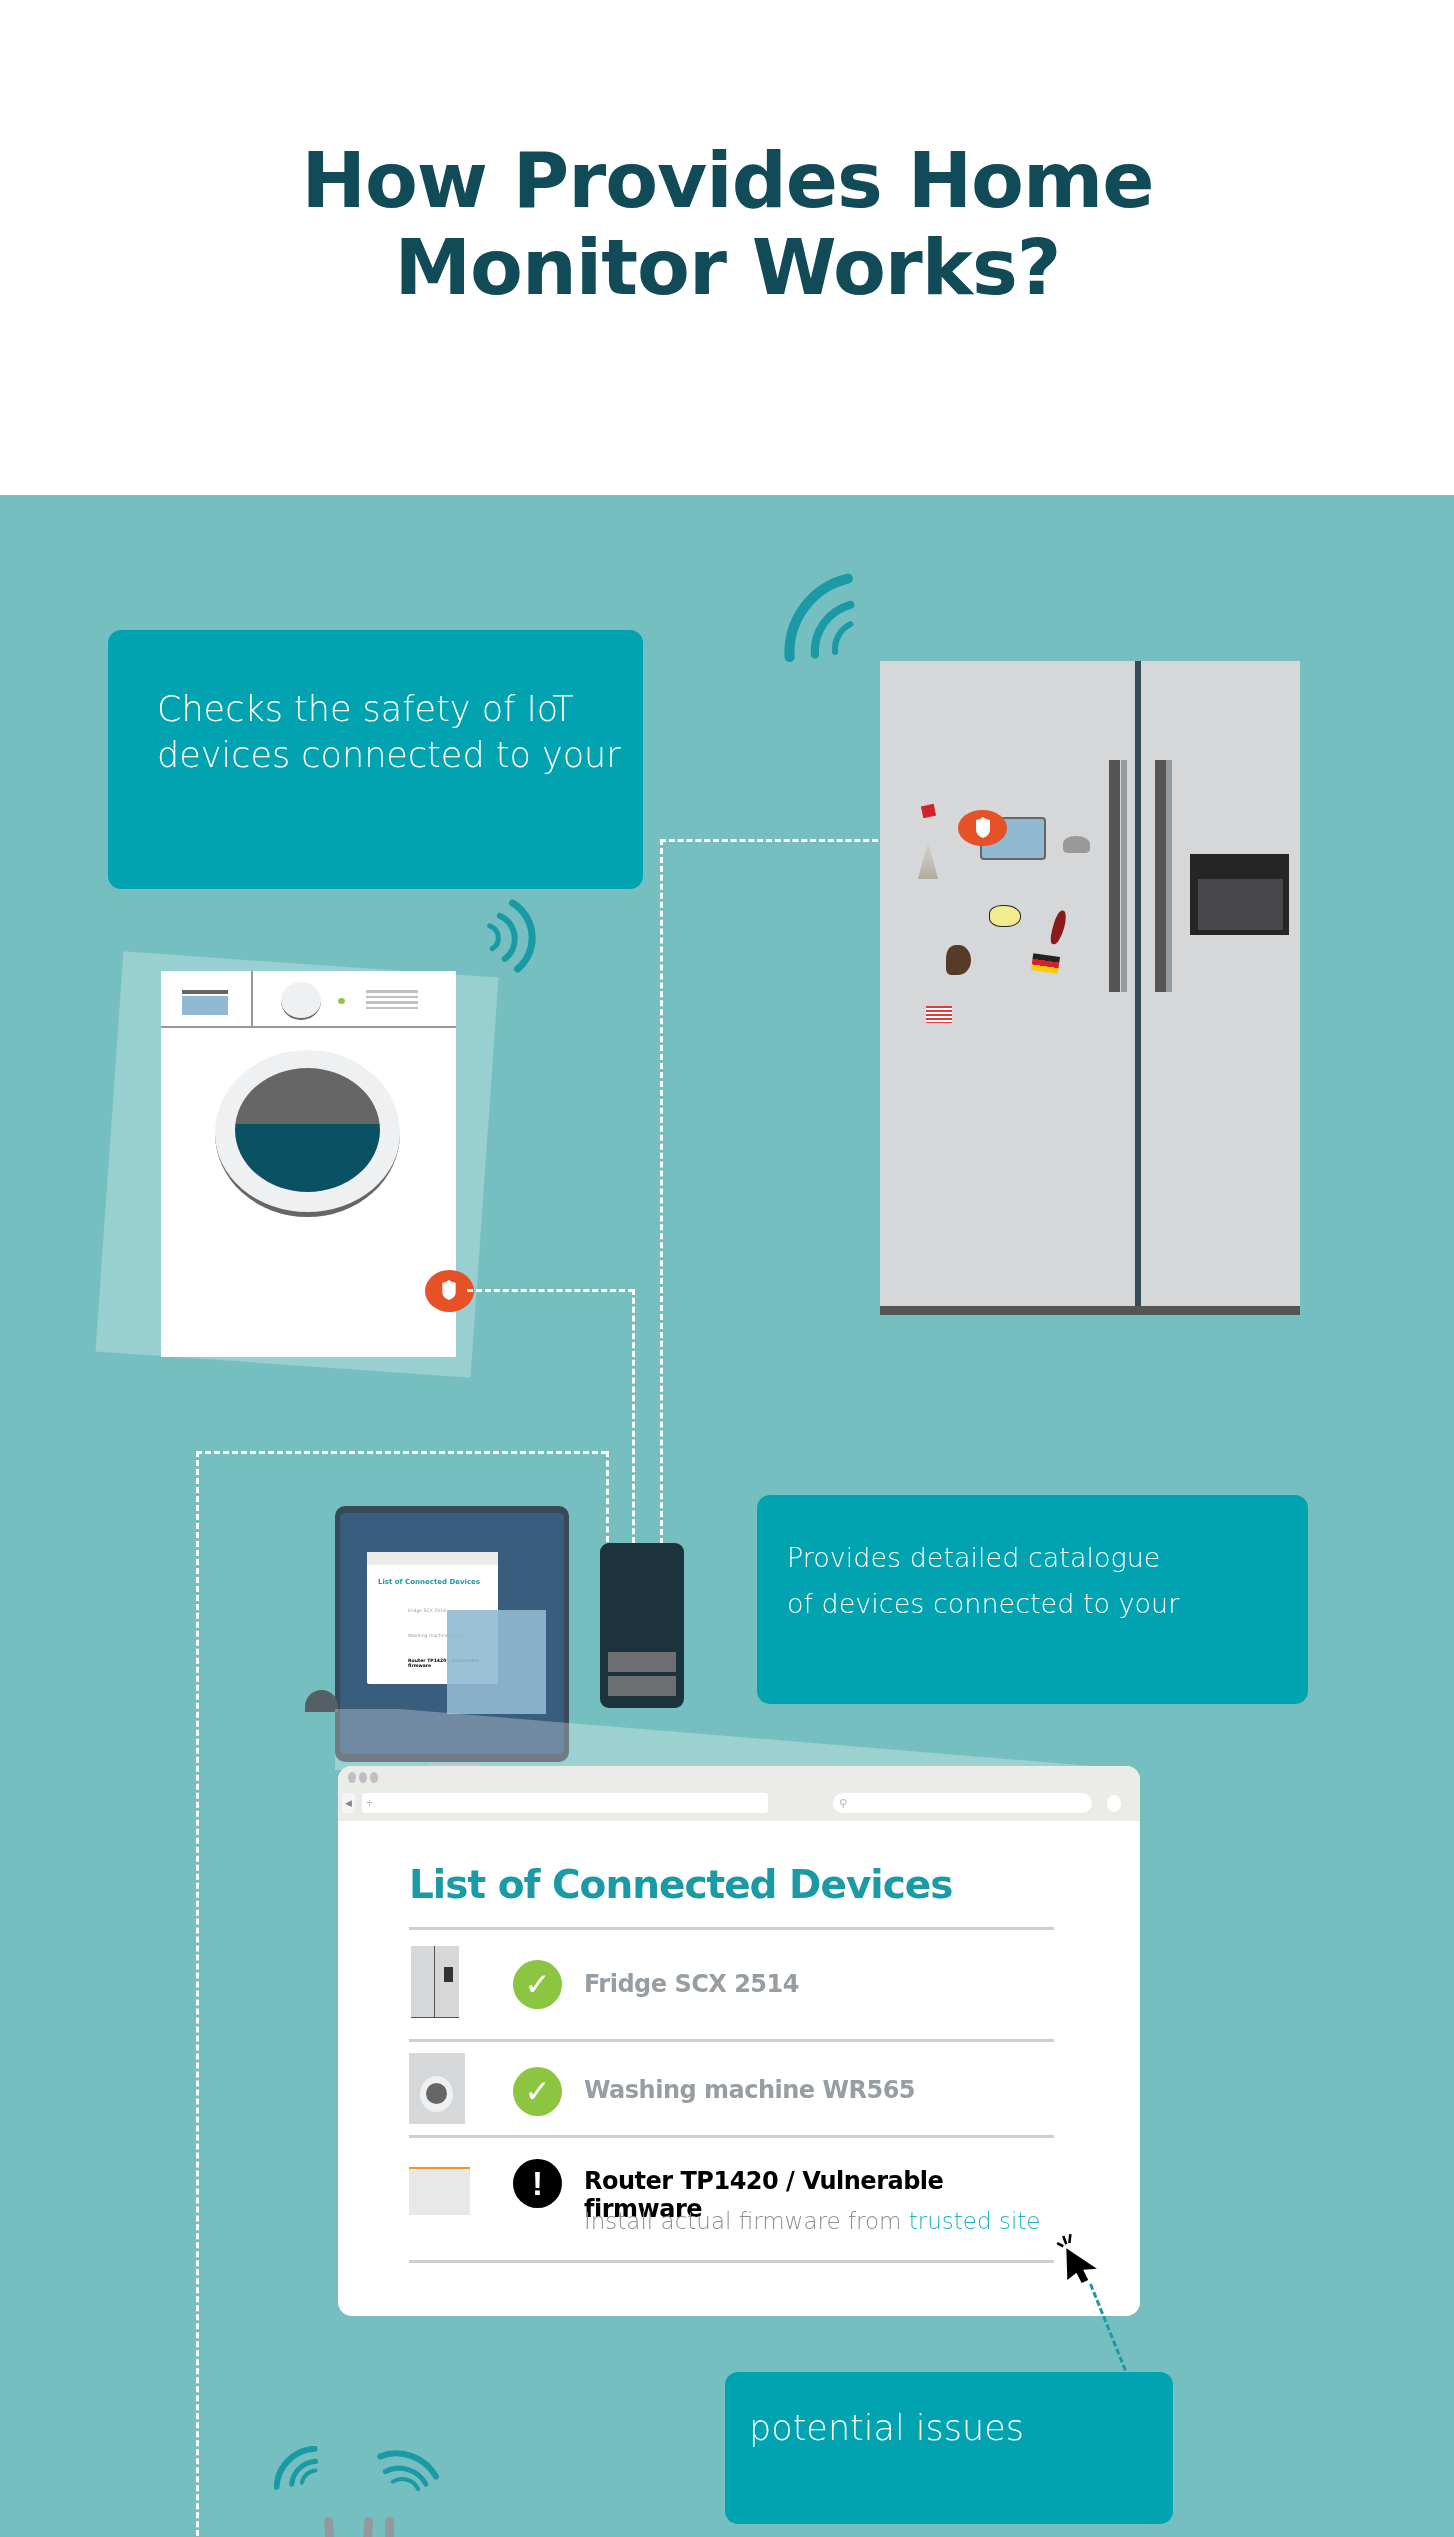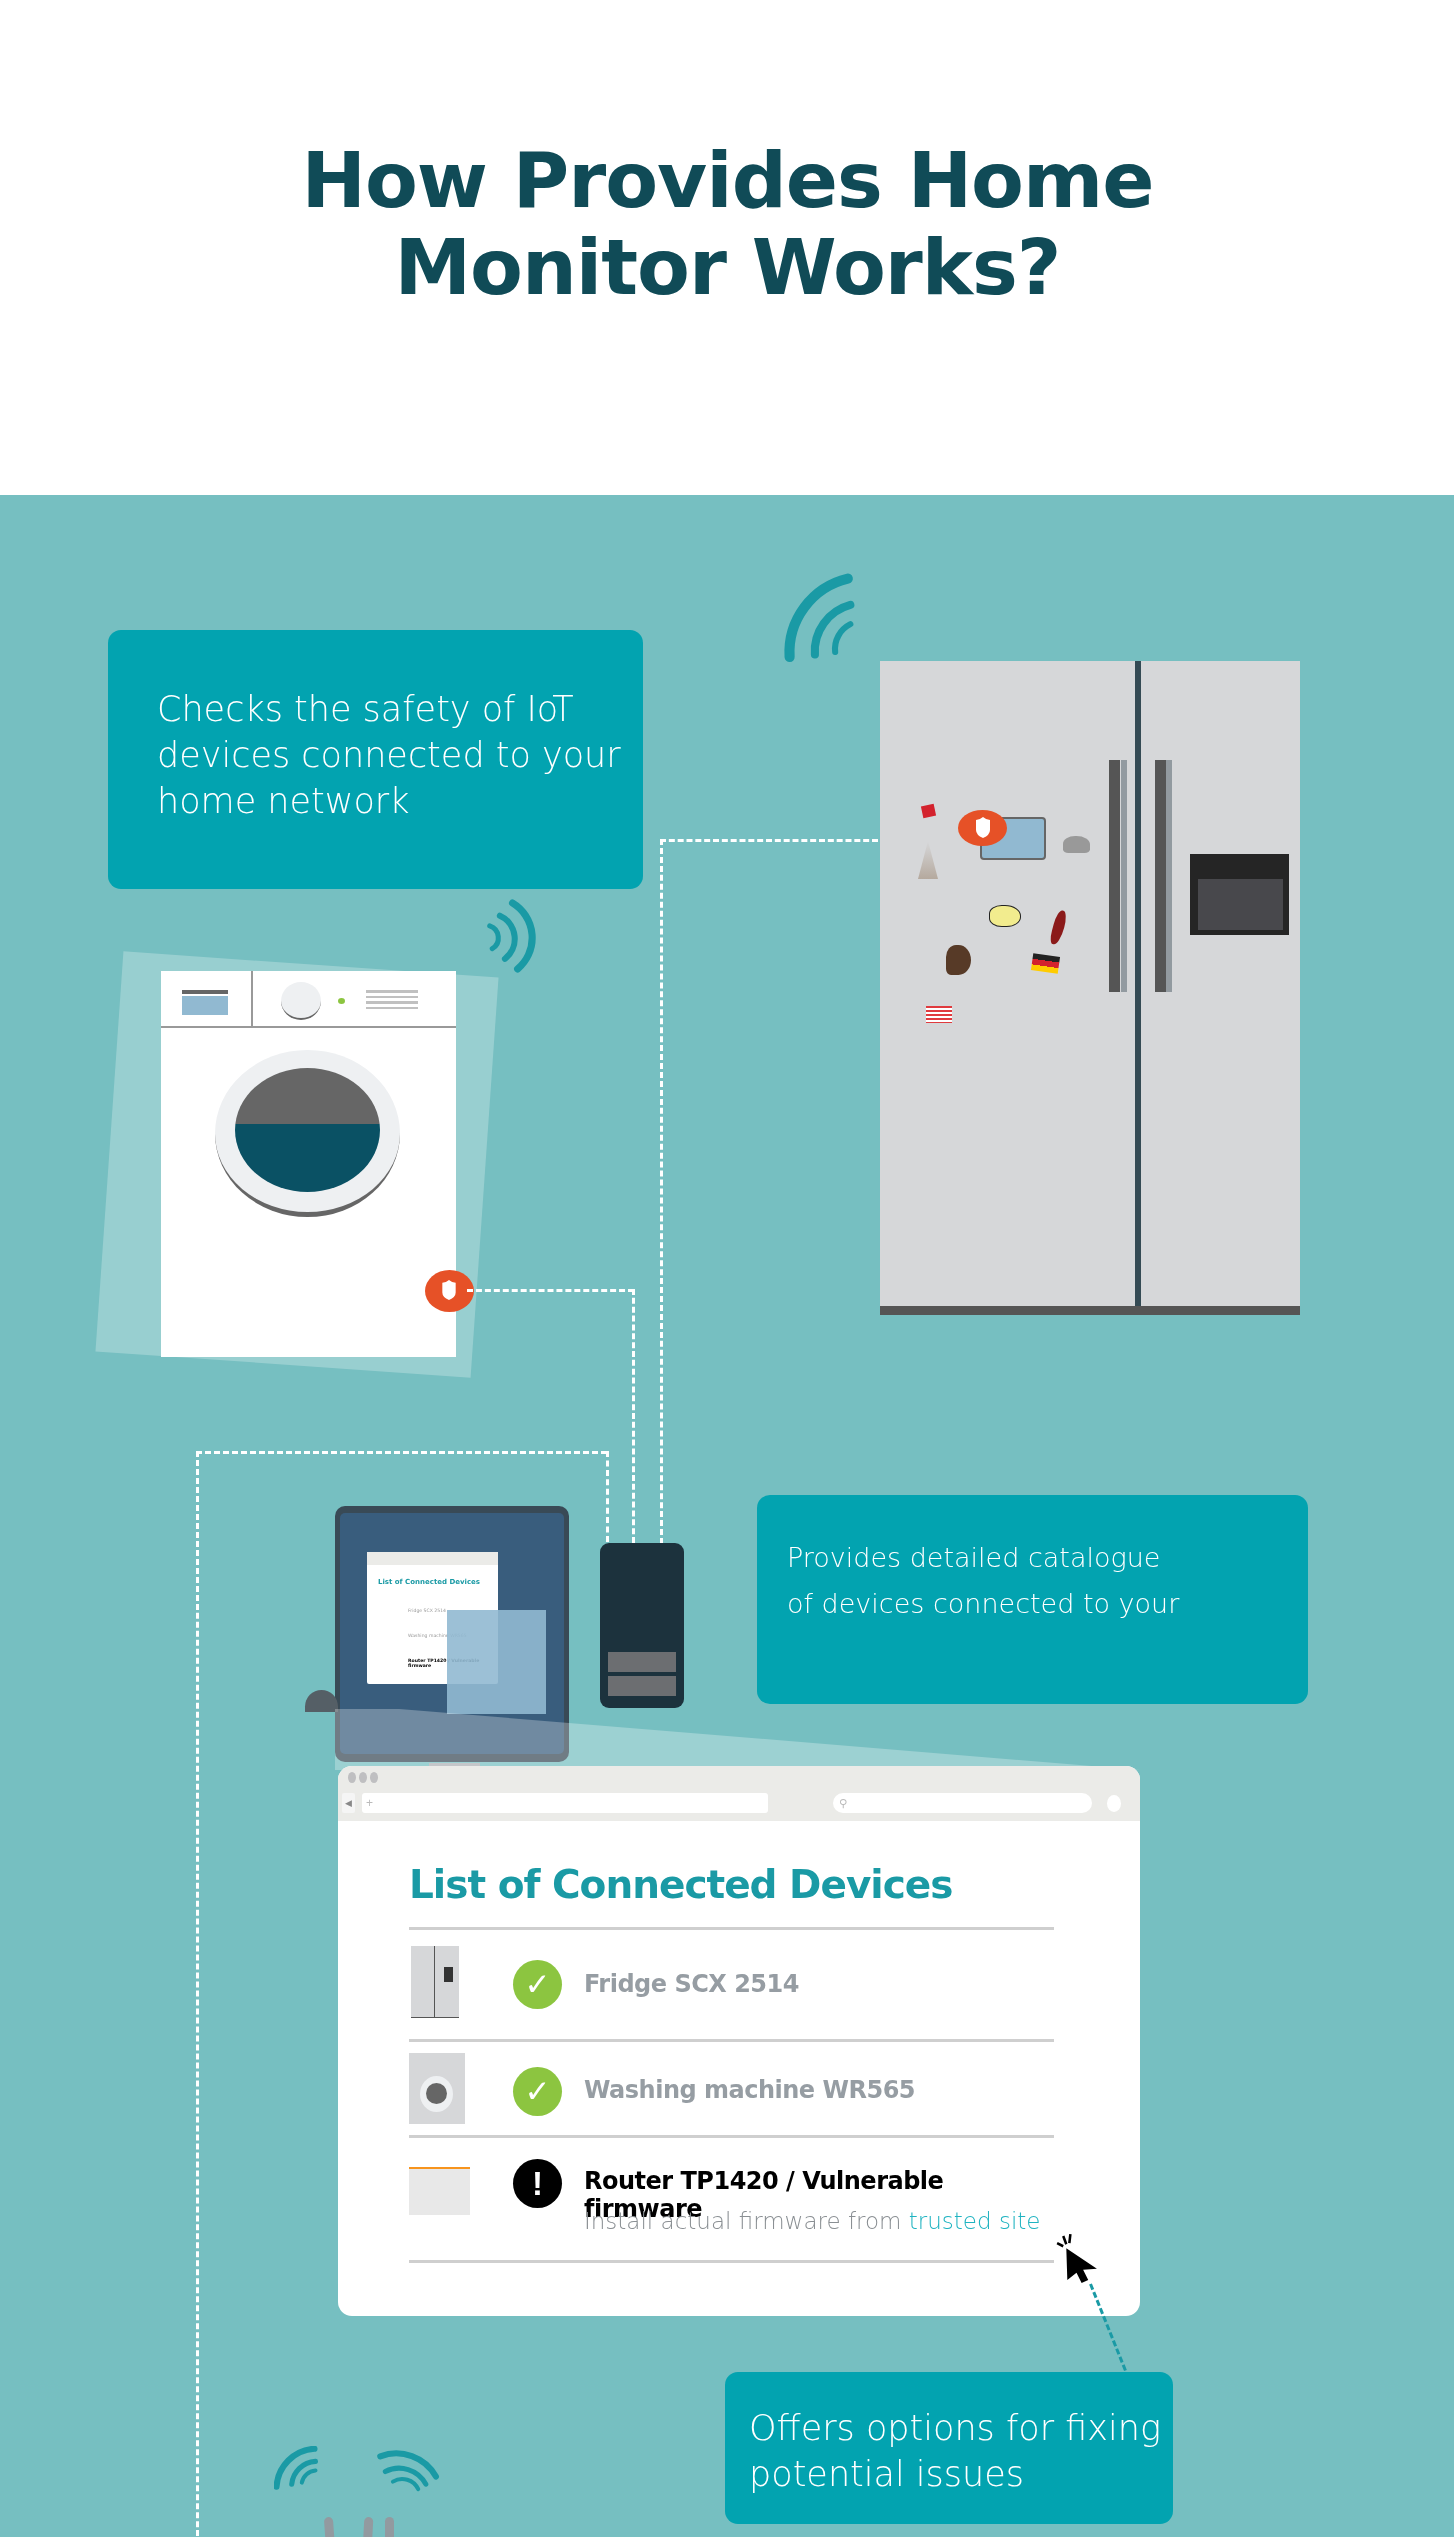--- a/index.html
+++ b/index.html
@@ -29,21 +29,20 @@
 <div id="title" class="abs">
   <div>How Provides Home</div>
   <div>Monitor Works?</div>
 </div>
 
 <div id="band" class="abs"></div>
 
 <div class="abs callout" style="left:108px;top:630px;width:535px;height:259px;padding:56px 12px 0 49px;font-size:35px;line-height:46px;">
   <p>Checks the safety of IoT</p>
   <p>devices connected to your</p>
-  <p>home network</p>
 </div>
 
 <svg class="abs" style="left:782px;top:563px" width="81" height="102" viewBox="0 0 160 200">
   <g fill="none" stroke="#1a9aa5" stroke-linecap="round">
     <path d="M15 185 A150 150 0 0 1 130 30" stroke-width="20"></path>
     <path d="M65 180 A95 95 0 0 1 135 82" stroke-width="16"></path>
     <path d="M105 175 A55 55 0 0 1 135 120" stroke-width="12"></path>
   </g>
 </svg>
 
@@ -189,21 +188,20 @@
   <div class="abs row-line" style="left:71px;top:494px;width:645px;"></div>
 </div>
 
 <svg class="abs" style="left:1056px;top:2233px" width="41" height="51" viewBox="0 0 80 100">
   <path d="M20 30 L80 70 L53 72 L63 92 L50 98 L40 78 L22 92 Z" fill="#000"></path>
   <path d="M2 20 L14 26 M14 6 L20 22 M28 2 L26 20" stroke="#000" stroke-width="5"></path>
 </svg>
 <div class="abs" style="left:1089px;top:2284px;width:0;height:102px;border-left:3px dashed #1a9aa5;transform:rotate(-22deg);transform-origin:top;"></div>
 
 <div class="abs callout" style="left:725px;top:2372px;width:448px;height:152px;padding:33px 0 0 24px;font-size:35px;line-height:46px;">
-  <p>Offers options for fixing</p>
   <p>potential issues</p>
 </div>
 
 <svg class="abs" style="left:274px;top:2446px" width="167" height="51" viewBox="0 0 330 100">
   <g fill="none" stroke="#1a9aa5" stroke-linecap="round">
     <path d="M5 80 A80 80 0 0 1 80 5" stroke-width="12"></path>
     <path d="M35 75 A50 50 0 0 1 82 30" stroke-width="10"></path>
     <path d="M55 72 A30 30 0 0 1 82 48" stroke-width="8"></path>
     <path d="M210 20 A90 90 0 0 1 320 60" stroke-width="12"></path>
     <path d="M220 50 A60 60 0 0 1 300 75" stroke-width="10"></path>

